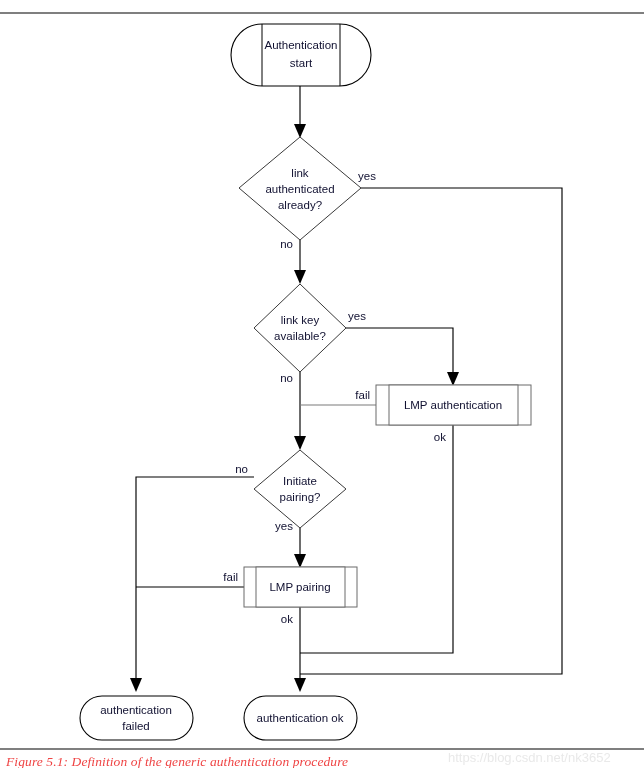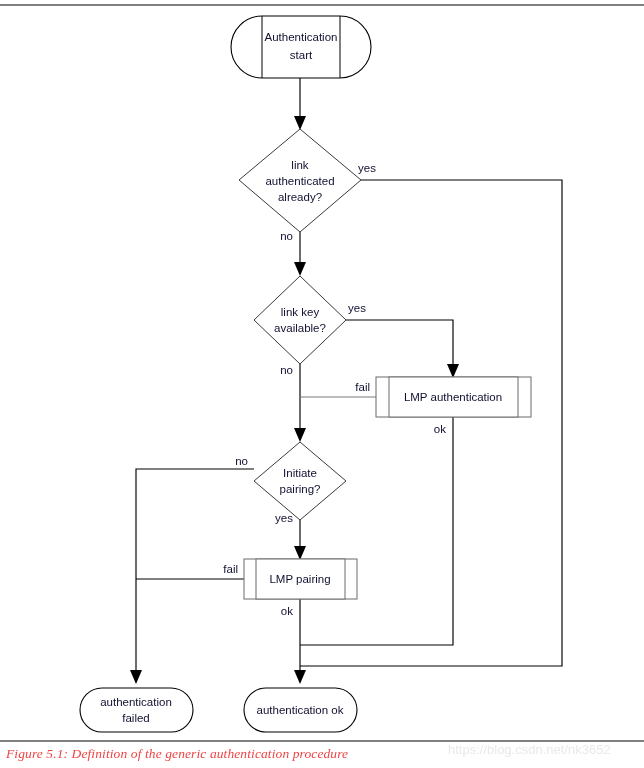--- a/index.html
+++ b/index.html
@@ -9,21 +9,21 @@
   }
   body {
     width: 644px;
     height: 768px;
     font-family: "Liberation Sans", sans-serif;
     overflow: hidden;
     position: relative;
   }
   #figure-root {
     position: absolute;
-    left: 0; top: 4px;
+    left: 0; top: 12px;
     width: 644px;
     height: 560px;
     border-radius: 28px;
   }
   svg#flowchart {
     display: block;
     width: 644px;
     height: 768px;
   }
   .node-shape {

